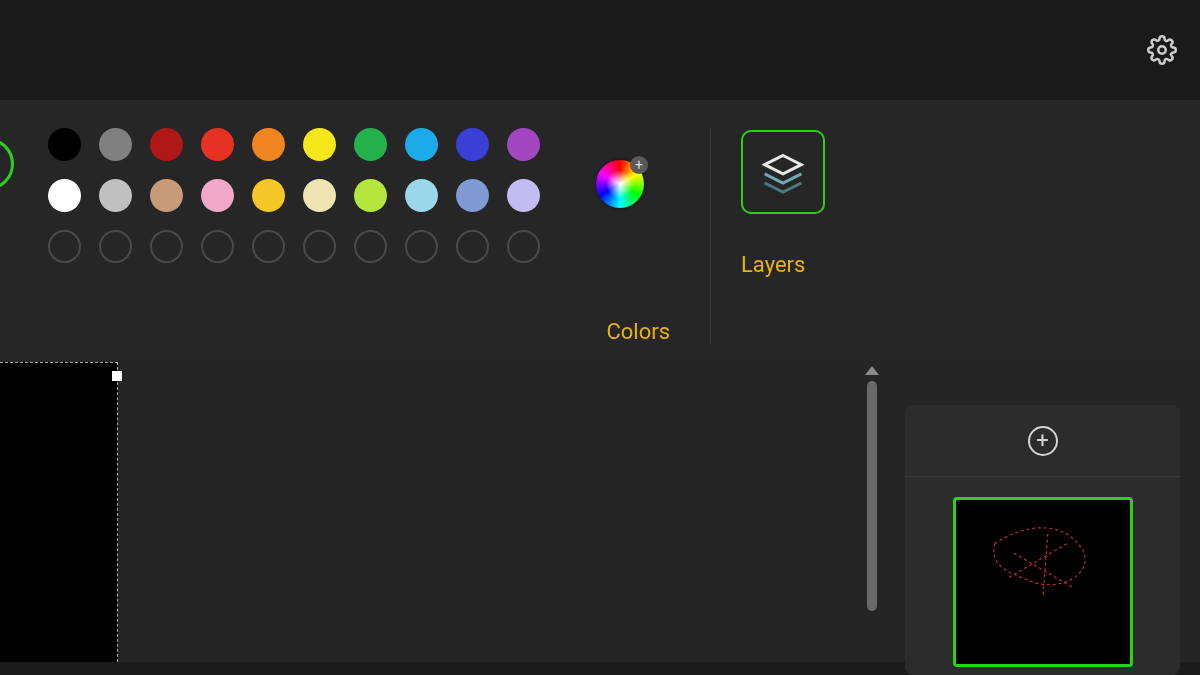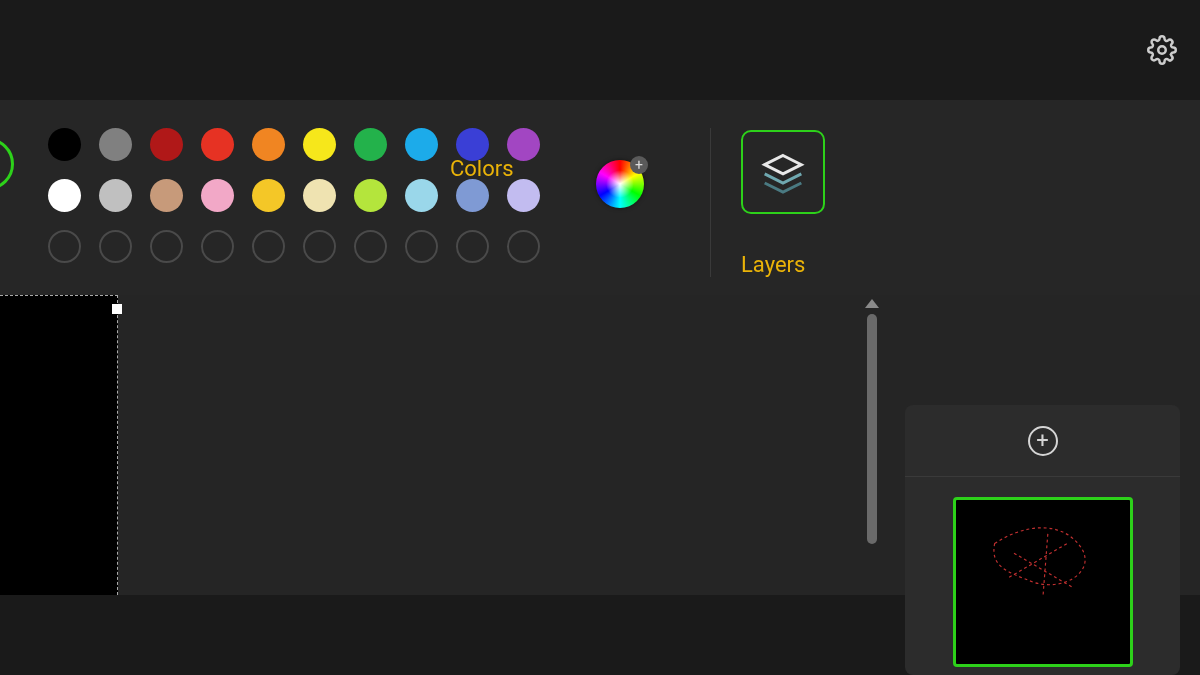--- a/index.html
+++ b/index.html
@@ -57,21 +57,22 @@
     width: 46px;
     height: 46px;
     border-radius: 50%;
     border: 3px solid #2dd11a;
   }
 
   .colors-block {
     flex: 0 0 660px;
     padding-left: 38px;
     display: flex;
-    flex-direction: row;
+    flex-direction: column;
+    gap: 28px;
   }
   .swatch-rows { display: flex; flex-direction: column; gap: 18px; }
   .swatch-row { display: flex; gap: 18px; }
   .swatch {
     width: 33px;
     height: 33px;
     border-radius: 50%;
     cursor: pointer;
   }
   .swatch.empty {

